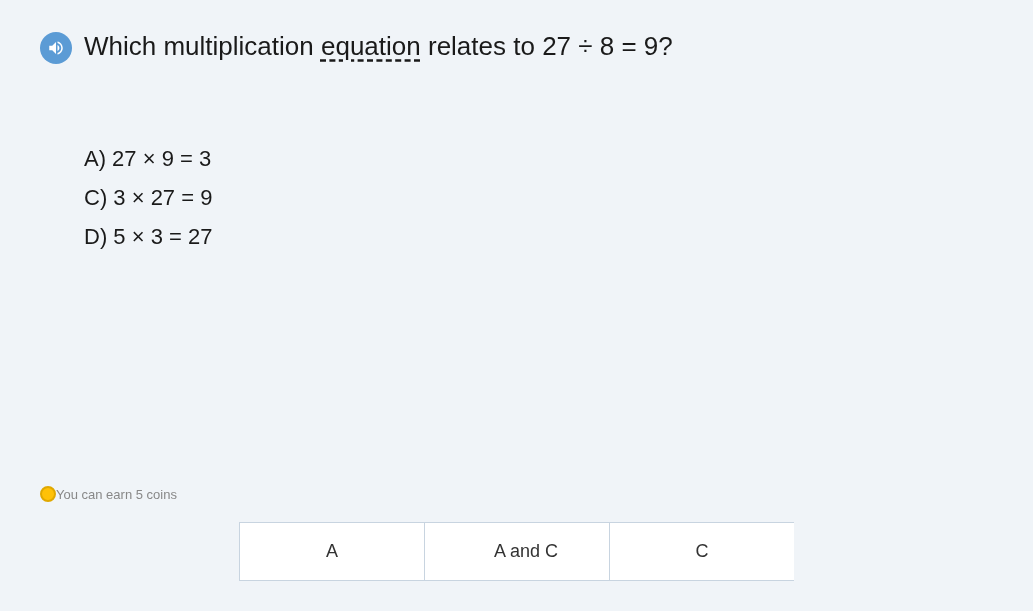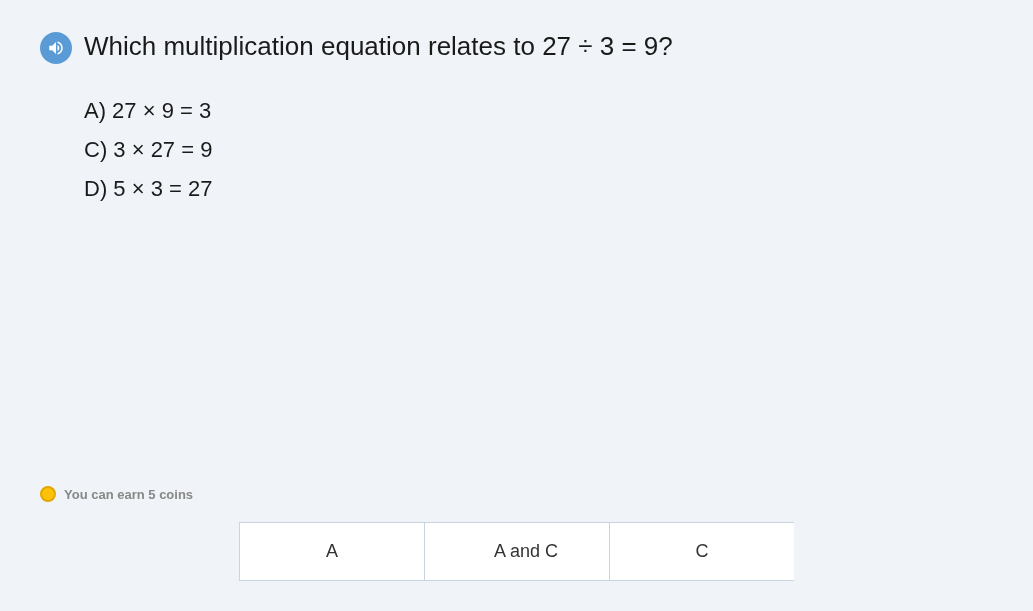--- a/index.html
+++ b/index.html
@@ -51,45 +51,46 @@
     }
 
     .question-text {
       font-size: 26px;
       font-weight: 500;
       color: #1a1a1a;
       line-height: 1.3;
     }
 
     .question-text .underline {
+      text-decoration: underline;
       text-decoration-style: dashed;
       text-underline-offset: 4px;
     }
 
     .answers-container {
       margin-left: 44px;
       display: flex;
       flex-direction: column;
       gap: 6px;
       margin-bottom: auto;
+      margin-top: 48px;
     }
 
     .answer-item {
       font-size: 22px;
       color: #1a1a1a;
       line-height: 1.5;
     }
 
     .coins-section {
       display: flex;
       align-items: center;
-      gap: 8px;
+      gap: 0;
       margin-top: auto;
       margin-bottom: 20px;
-      font-weight: bold;
     }
 
     .coin-icon {
       width: 16px;
       height: 16px;
       background-color: #ffc107;
       border-radius: 50%;
       border: 2px solid #e0a800;
     }
 
@@ -137,21 +138,21 @@
 <div class="main-container">
 
   <div class="question-header">
     <div class="speaker-icon">
       <svg viewBox="0 0 24 24" xmlns="http://www.w3.org/2000/svg">
         <path d="M3 9v6h4l5 5V4L7 9H3zm13.5 3c0-1.77-1.02-3.29-2.5-4.03v8.05c1.48-.73 2.5-2.25 2.5-4.02zM14 3.23v2.06c2.89.86 5 3.54 5 6.71s-2.11 5.85-5 6.71v2.06c4.01-.91 7-4.49 7-8.77s-2.99-7.86-7-8.77z"></path>
       </svg>
     </div>
 
     <div class="question-text">
-      <span>Which multiplication </span><span class="underline">equation</span><span> relates to 27 ÷ 3 = 9?</span>
+      <span>Which multiplication </span><span class="underline">equation</span><span> relates to 27 ÷ 8 = 9?</span>
     </div>
   </div>
 
   <div class="answers-container">
     <div class="answer-item">A) 27 × 9 = 3</div>
     <div class="answer-item">C) 3 × 27 = 9</div>
     <div class="answer-item">D) 5 × 3 = 27</div>
   </div>
 
   <div class="coins-section">

